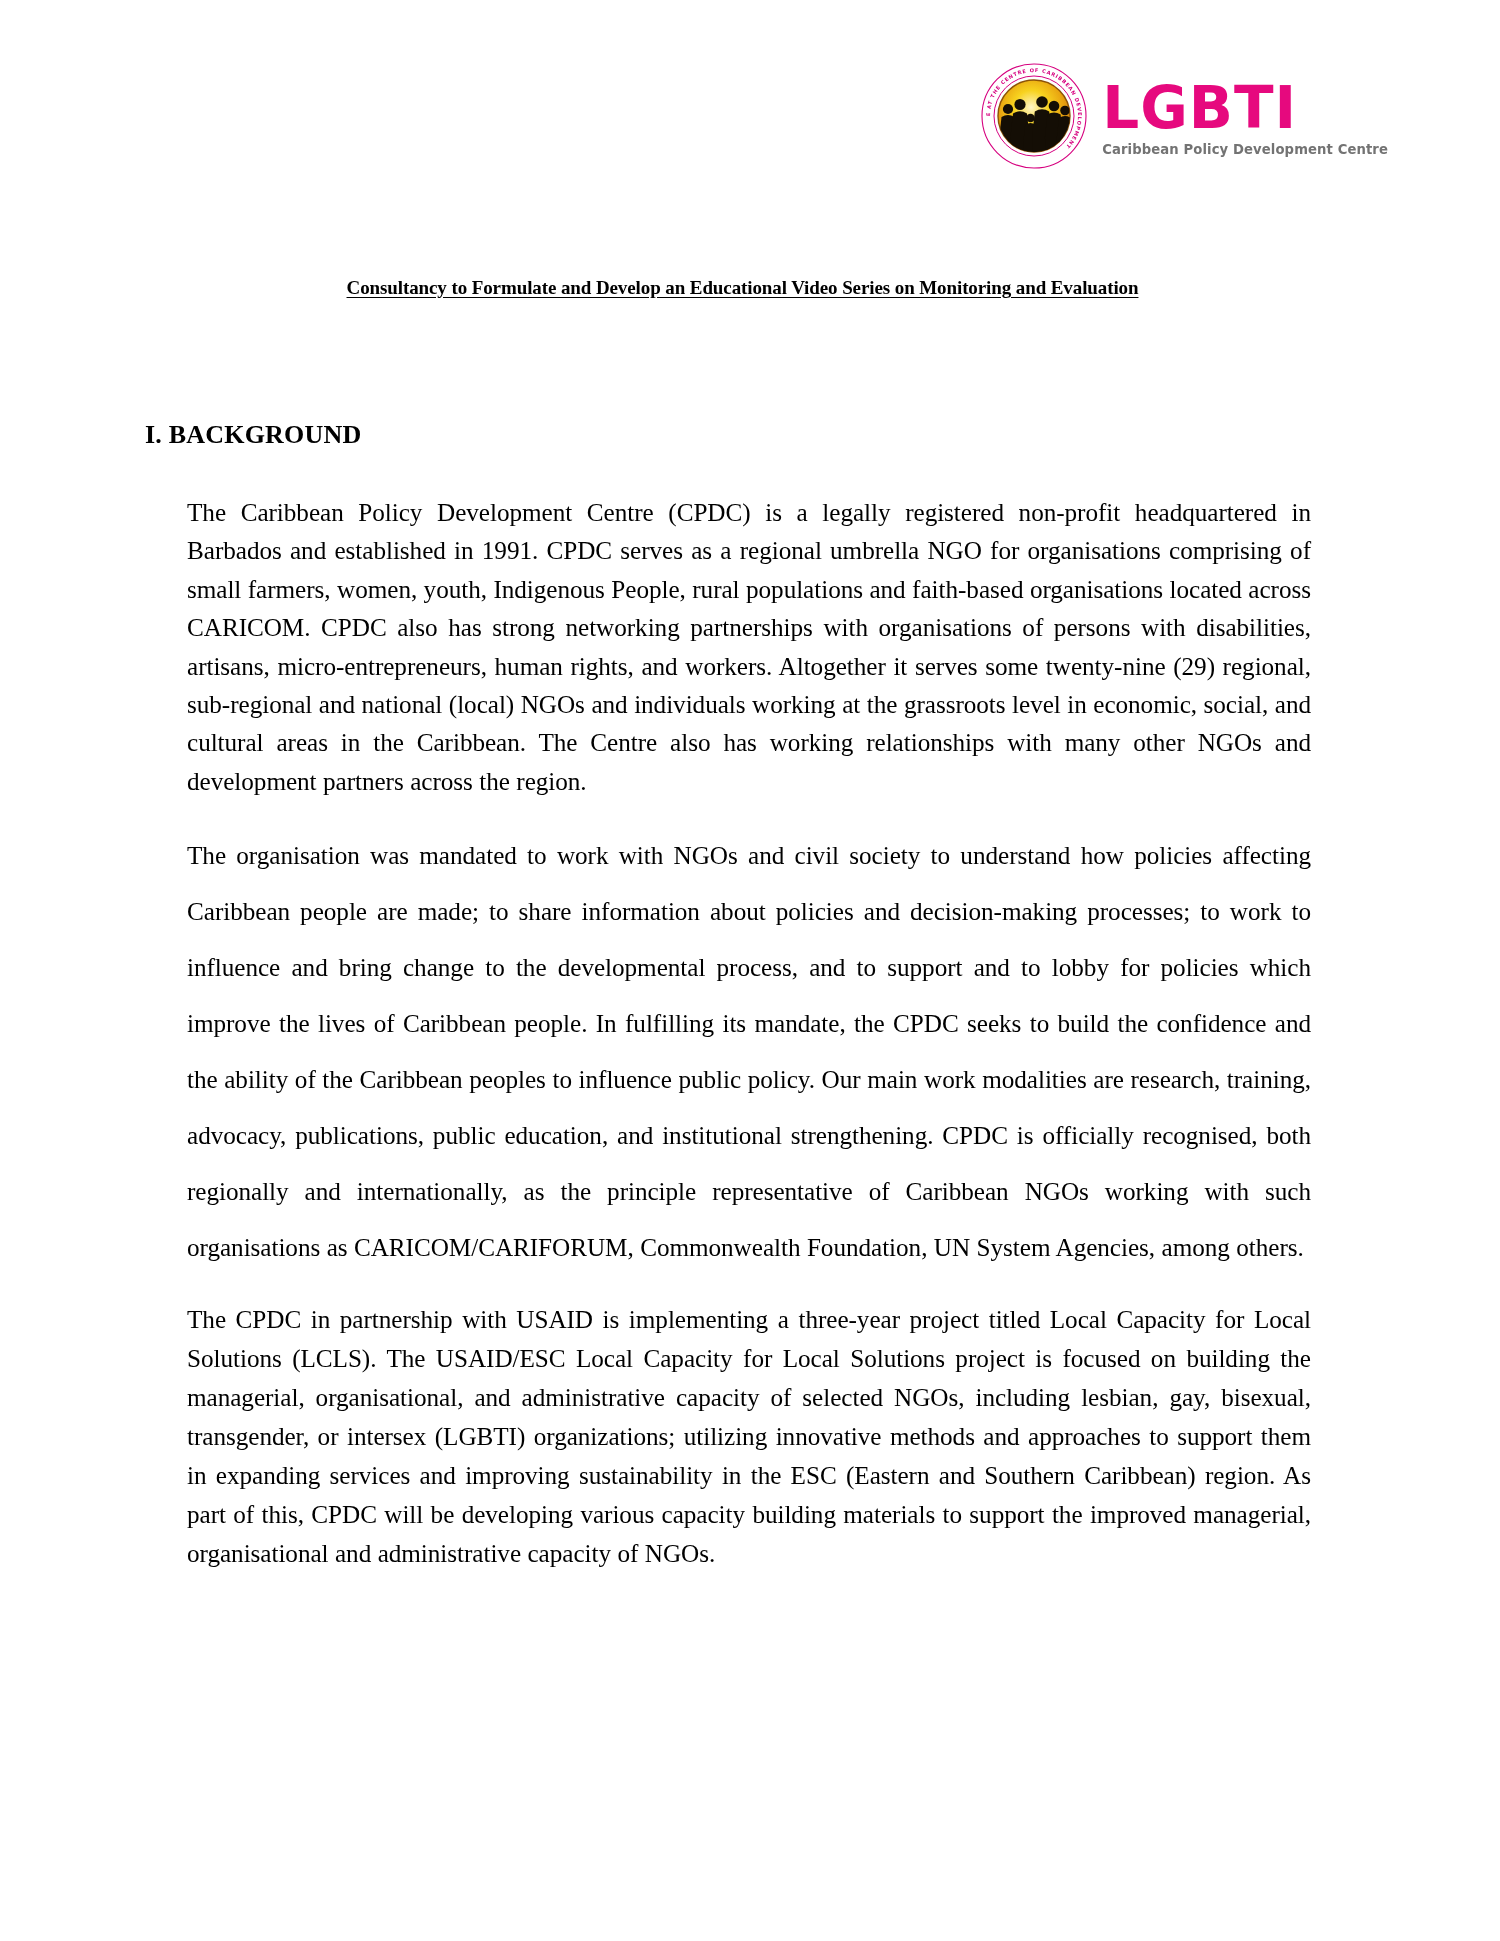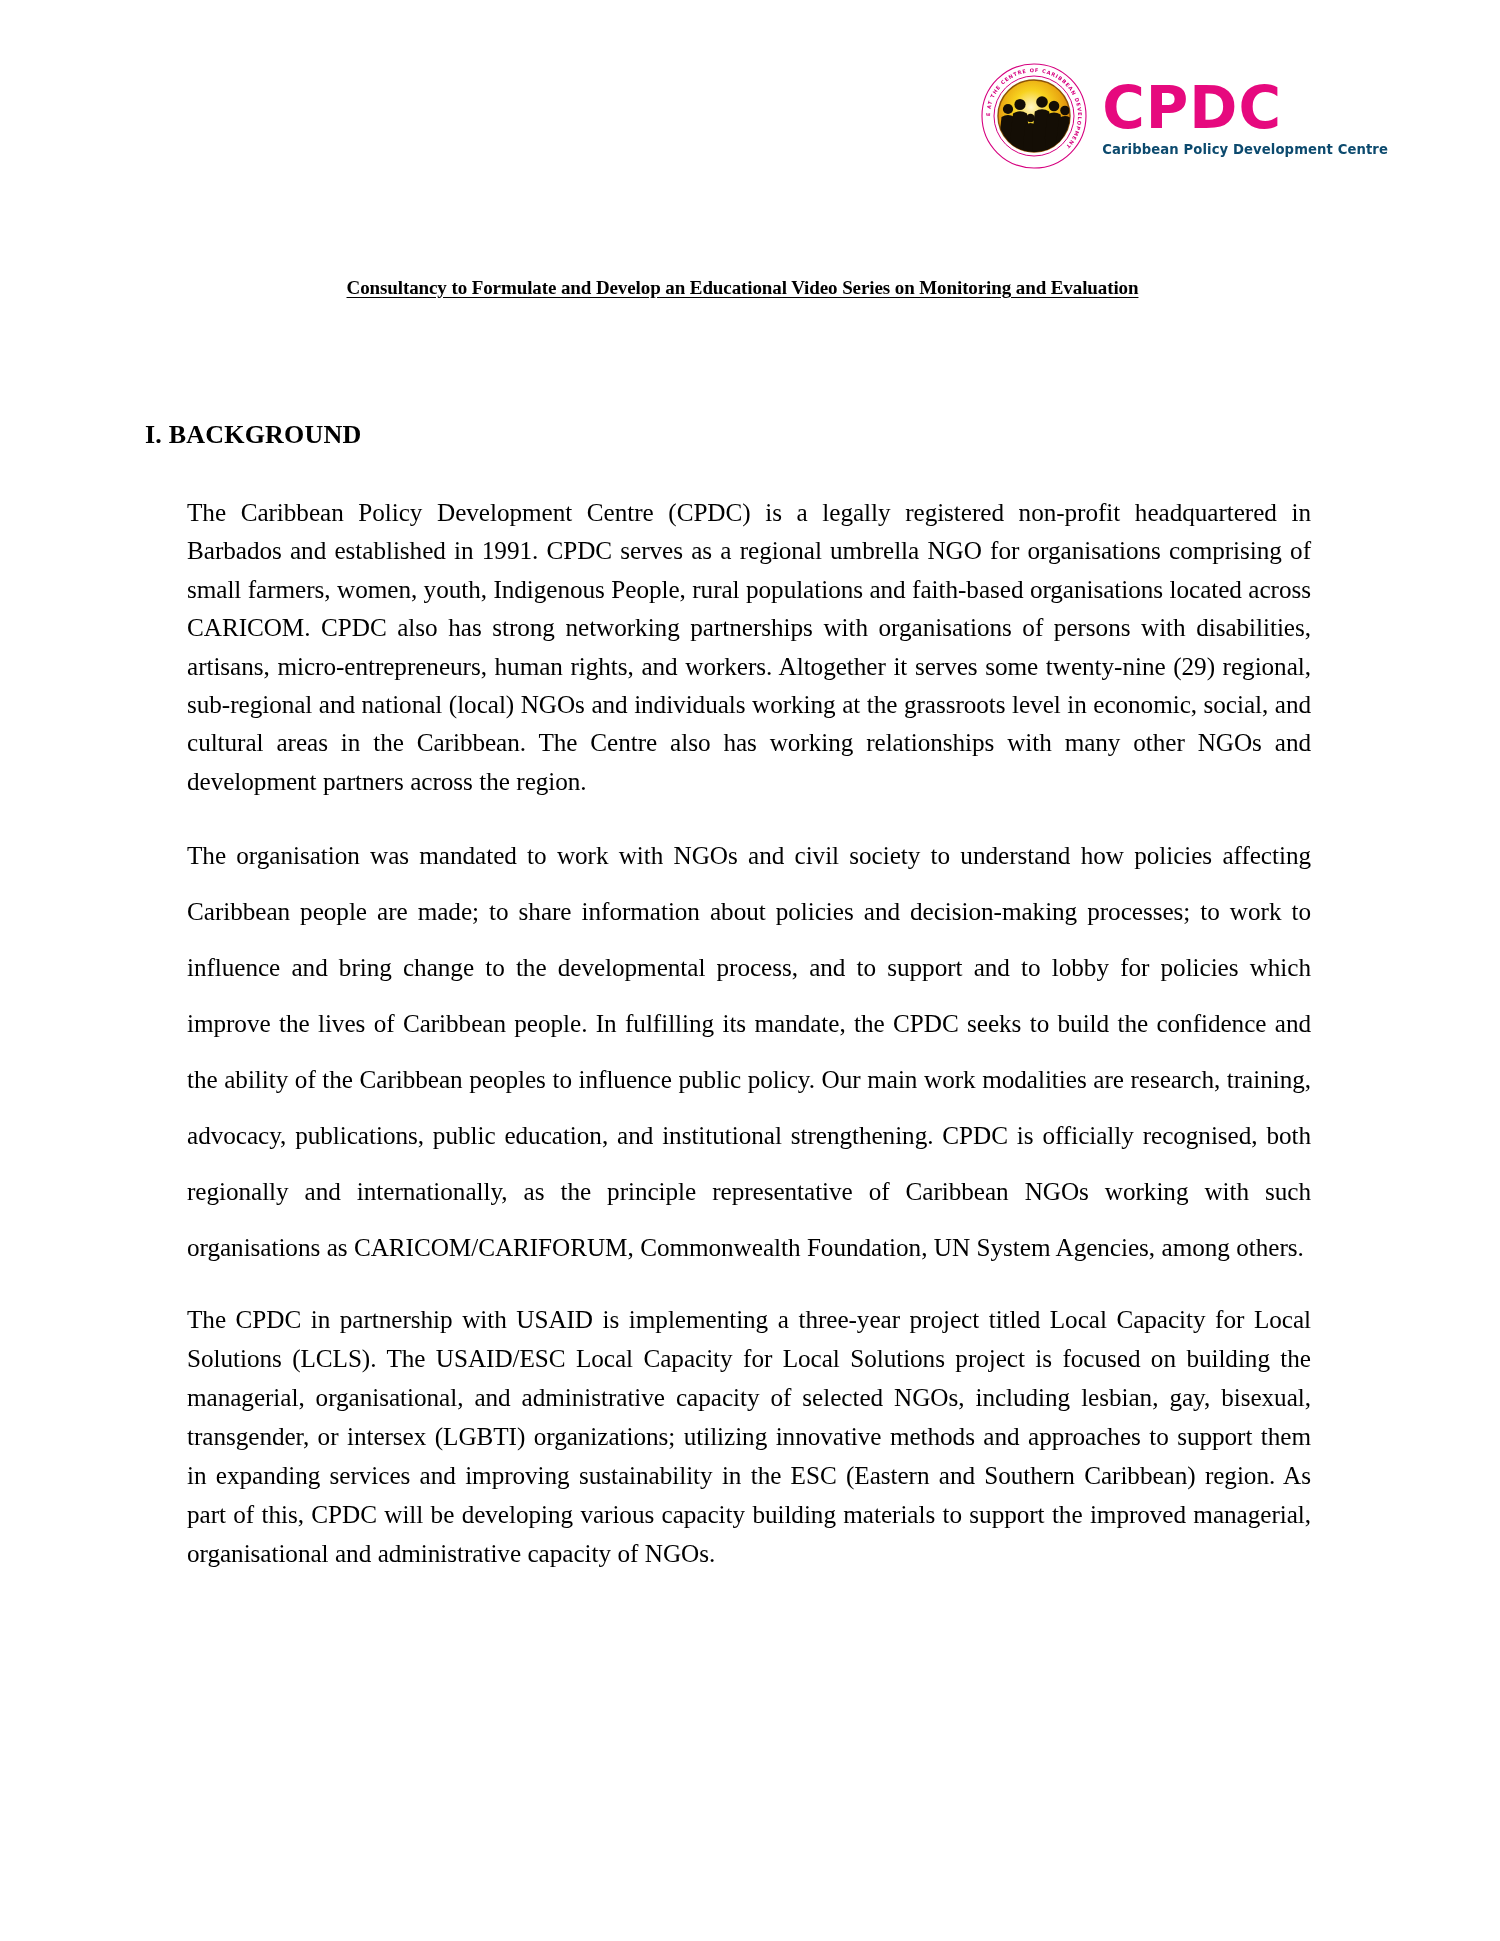--- a/index.html
+++ b/index.html
@@ -52,21 +52,21 @@
     font-size: 58px;
     line-height: 0.95;
     letter-spacing: 1px;
     color: #e6097e;
   }
   .wordmark-sub {
     font-family: "DejaVu Sans", sans-serif;
     font-weight: 700;
     font-size: 13.2px;
     letter-spacing: 0.1px;
-    color: #0c4a6e;
+    color: #737373;
     margin-top: 5px;
   }
 
   
   .doc {
     position: absolute;
     left: 0;
     top: 0;
     width: 1500px;
   }
@@ -178,21 +178,21 @@
 
           <g>
             <circle cx="85" cy="48.5" r="4.8"></circle>
             <path d="M79 56 q6 -3.8 12 0 l2.2 21 q-0.6 12.5 -1.5 19 l-13.6 0 q-0.9 -7 -1.4 -19 z"></path>
           </g>
         </g>
       </svg>
     </div>
 
     <div class="wordmark">
-      <div class="wordmark-main">CPDC</div>
+      <div class="wordmark-main">LGBTI</div>
       <div class="wordmark-sub">Caribbean Policy Development Centre</div>
     </div>
   </div>
 
   <div class="doc">
 
     <div class="doc-title">
       <u>Consultancy to Formulate and Develop an Educational Video Series on Monitoring and Evaluation</u>
     </div>
 

